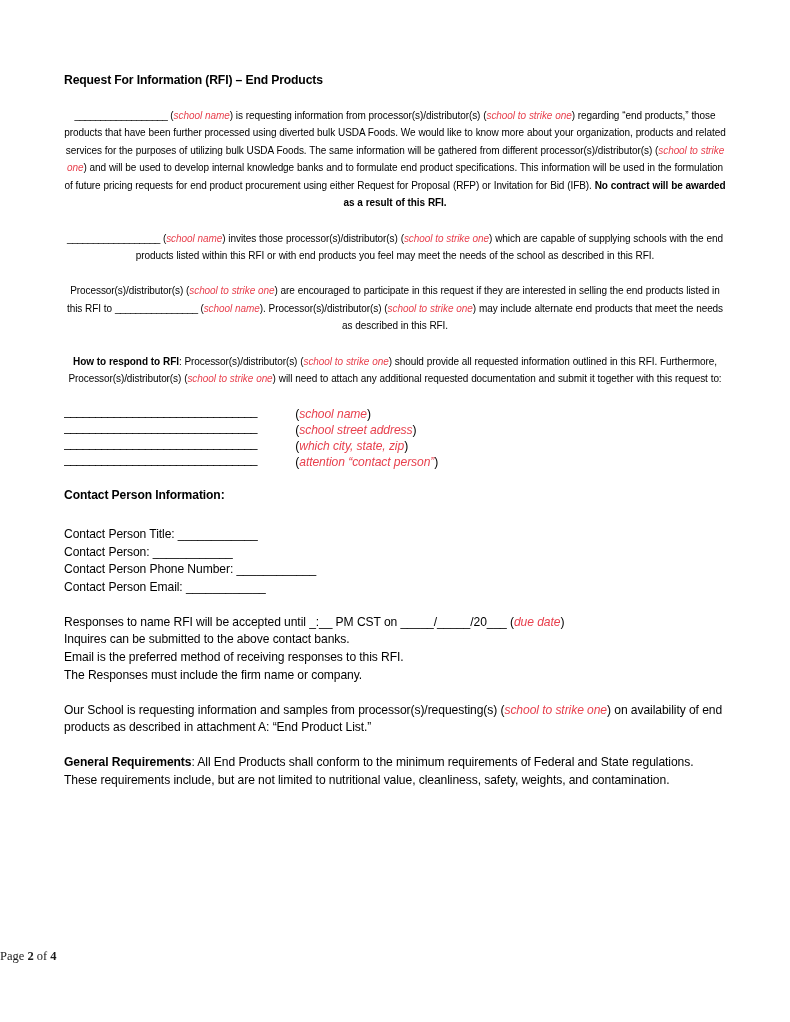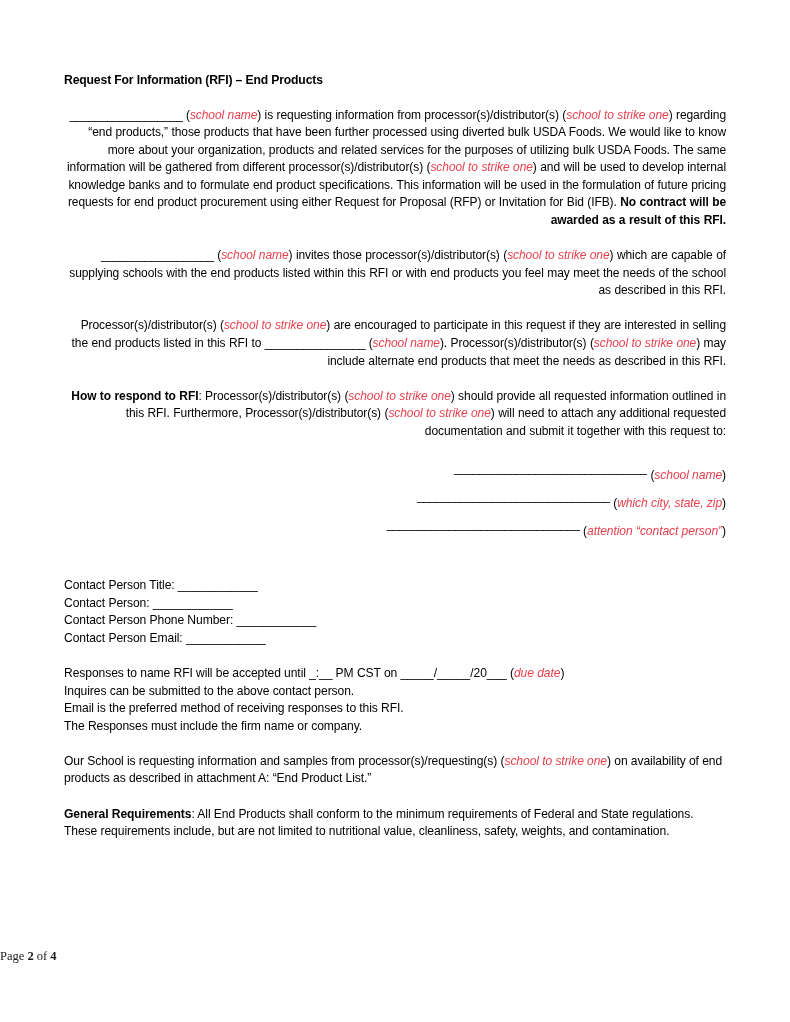--- a/index.html
+++ b/index.html
@@ -30,46 +30,45 @@
     width: 662px;
   }
   .h-title {
     font-size: 12.2px;
     font-weight: bold;
     letter-spacing: -0.15px;
     line-height: 17.5px;
     margin: 0 0 17px 0;
   }
   p.para {
-    font-size: 12px;
+    font-size: 10px;
     line-height: 17.6px;
     margin: 0 0 17.5px 0;
-    text-align: right;
+    text-align: center;
     letter-spacing: -0.08px;
     word-spacing: 0.2px;
   }
   .red {
     color: #e8414e;
     font-style: italic;
   }
   .b { font-weight: bold; }
   .blank-lead { letter-spacing: -0.4px; }
   .sec-head {
     font-size: 12.1px;
     font-weight: bold;
     line-height: 17.6px;
     margin: 0 0 4px 0;
     letter-spacing: -0.1px;
   }
   .addr-block {
     font-size: 12.1px;
-    line-height: 21px;
+    line-height: 13px;
     margin: 0 0 17.5px 0;
     letter-spacing: -0.08px;
-    text-align: right;
   }
   .addr-line .rule {
     display: inline-block;
     width: 228px;
     letter-spacing: -0.5px;
     overflow: hidden;
     white-space: nowrap;
     vertical-align: baseline;
   }
   .contact-block {
@@ -125,39 +124,43 @@
 
     <p class="para">
       <span class="b">How to respond to RFI</span><span>: Processor(s)/distributor(s) (</span><span class="red">school to strike one</span><span>) should provide all requested information outlined in this RFI. Furthermore, Processor(s)/distributor(s) (</span><span class="red">school to strike one</span><span>) will need to attach any additional requested documentation and submit it together with this request to:</span>
     </p>
 
     <div class="addr-block">
       <div class="addr-line">
         <span class="rule">_______________________________</span><span> (</span><span class="red">school name</span><span>)</span>
       </div>
       <div class="addr-line">
+        <span class="rule">_______________________________</span><span> (</span><span class="red">school street address</span><span>)</span>
+      </div>
+      <div class="addr-line">
         <span class="rule">_______________________________</span><span> (</span><span class="red">which city, state, zip</span><span>)</span>
       </div>
       <div class="addr-line">
         <span class="rule">_______________________________</span><span> (</span><span class="red">attention “contact person”</span><span>)</span>
       </div>
     </div>
 
+    <div class="sec-head">Contact Person Information:</div>
 
     <div class="contact-block">
       <div class="spacer-line"></div>
       <div><span>Contact Person Title: </span><span>____________</span></div>
       <div><span>Contact Person: </span><span>____________</span></div>
       <div><span>Contact Person Phone Number: </span><span>____________</span></div>
       <div><span>Contact Person Email: </span><span>____________</span></div>
     </div>
 
     <div class="resp-block">
       <div><span>Responses to name RFI will be accepted until </span><span>_:__</span><span> PM CST on </span><span>_____/_____/20___</span><span> (</span><span class="red">due date</span><span>)</span></div>
-      <div>Inquires can be submitted to the above contact person.</div>
+      <div>Inquires can be submitted to the above contact banks.</div>
       <div>Email is the preferred method of receiving responses to this RFI.</div>
       <div>The Responses must include the firm name or company.</div>
     </div>
 
     <div class="need-block">
       <div><span>Our School is requesting information and samples from processor(s)/requesting(s) (</span><span class="red">school to strike one</span><span>) on availability of end products as described in attachment A: “End Product List.”</span></div>
     </div>
 
     <div class="gen-block">
       <span class="b">General Requirements</span><span>: All End Products shall conform to the minimum requirements of Federal and State regulations. These requirements include, but are not limited to nutritional value, cleanliness, safety, weights, and contamination.</span>

